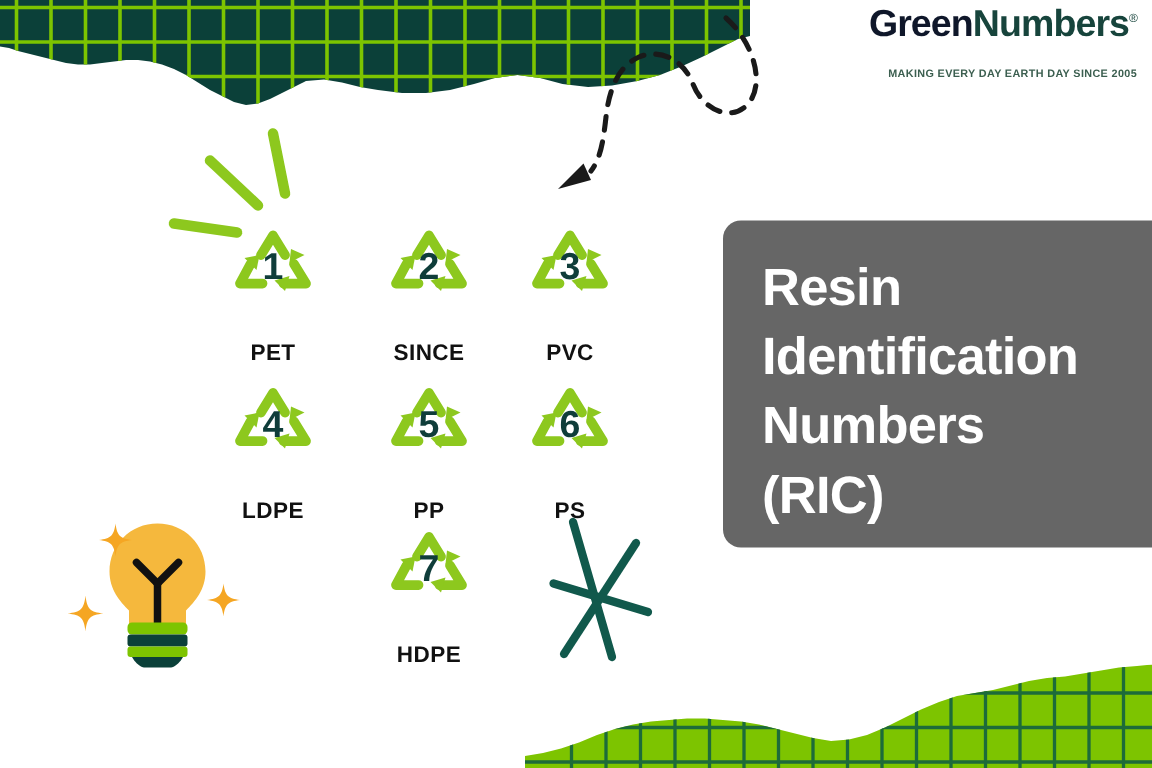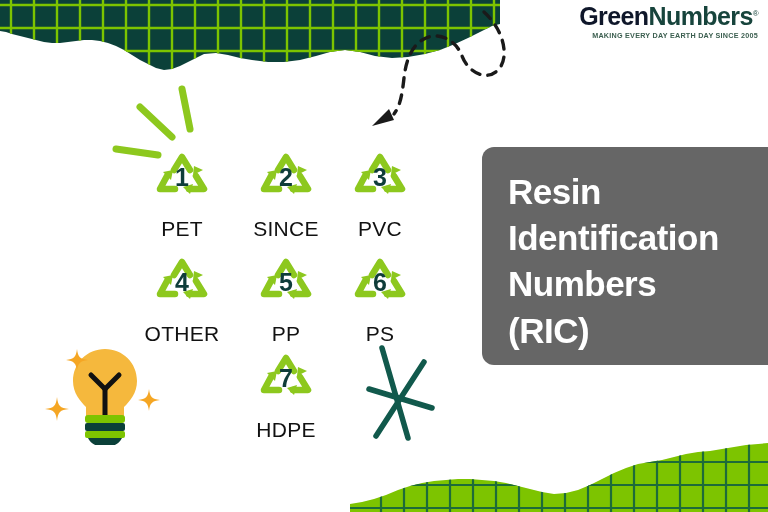--- a/index.html
+++ b/index.html
@@ -58,21 +58,21 @@
     font-size: 8px;
     vertical-align: super;
     color: #17443C;
     font-weight: normal;
   }
   .logo-tagline {
     font-size: 7.2px;
     font-weight: bold;
     color: #3C5F50;
     letter-spacing: 0.25px;
-    margin-top: 3px;
+    margin-top: 16px;
     white-space: nowrap;
   }
 
   
   .title-panel {
     position: absolute;
     left: 482px;
     top: 147px;
     width: 300px;
     height: 218px;
@@ -92,24 +92,24 @@
   }
 
   
   .symbol {
     position: absolute;
     width: 78px;
     text-align: center;
   }
   .symbol svg { display: block; margin: 0 auto; }
   .symbol-label {
-    font-size: 21px;
-    font-weight: normal;
+    font-size: 15px;
+    font-weight: bold;
     color: #111111;
-    margin-top: 7px;
+    margin-top: 17px;
     letter-spacing: 0.3px;
   }
 
   
   .rays, .asterisk, .bulb, .dashed-arrow {
     position: absolute;
     pointer-events: none;
   }
   .rays { left: 110px; top: 85px; }
   .asterisk { left: 352px; top: 342px; }
@@ -286,21 +286,21 @@
         <path d="M47,28 L55,41 L40,41"></path>
         <path d="M26,41 L11,41 L18,28"></path>
       </g>
       <g fill="#8DC81E">
         <path d="M45,18 L54,22 L44,27 Z"></path>
         <path d="M41,46 L34,39 L44,36 Z"></path>
         <path d="M14,24 L24,22 L22,32 Z"></path>
       </g>
       <text x="33" y="38" text-anchor="middle" font-family="Liberation Sans, sans-serif" font-size="25" font-weight="bold" fill="#0F3D3A">4</text>
     </svg>
-    <div class="symbol-label">OTHER</div>
+    <div class="symbol-label">LDPE</div>
   </div>
 
   <div class="symbol" style="left:247px; top:253px;">
     <svg width="66" height="62" viewBox="0 0 66 62">
       <g fill="none" stroke="#8DC81E" stroke-width="6.5" stroke-linecap="round" stroke-linejoin="round">
         <path d="M25,22 L33,9 L41,22"></path>
         <path d="M47,28 L55,41 L40,41"></path>
         <path d="M26,41 L11,41 L18,28"></path>
       </g>
       <g fill="#8DC81E">

